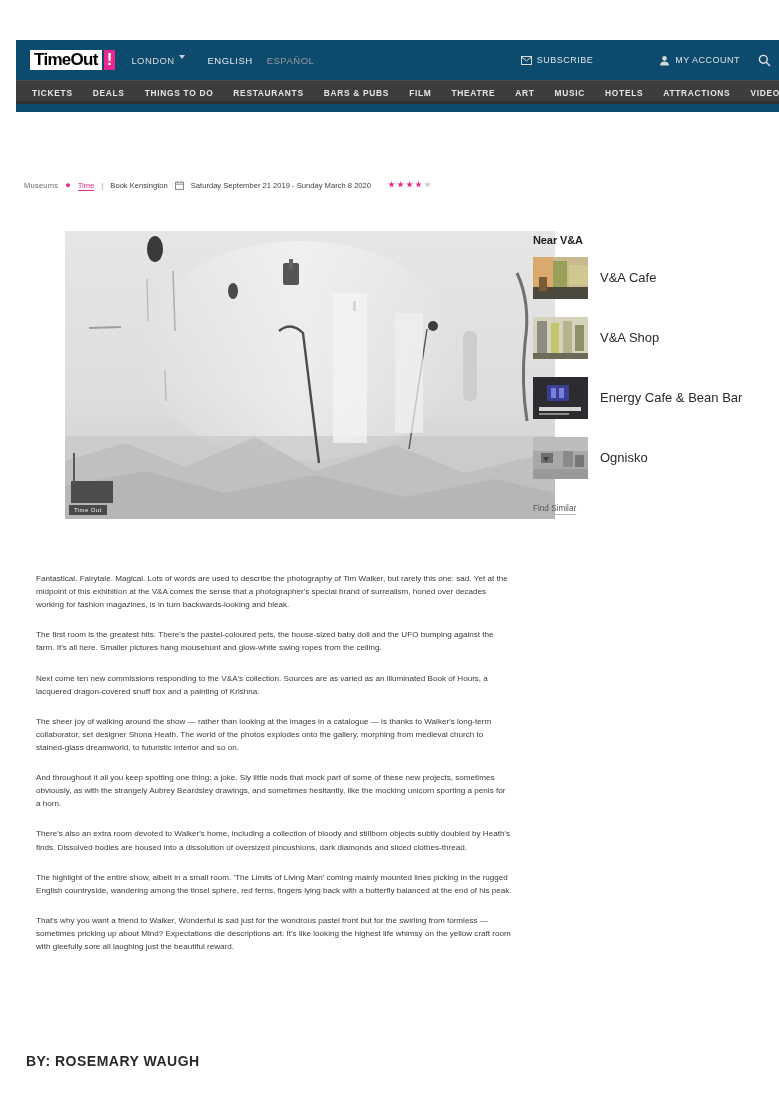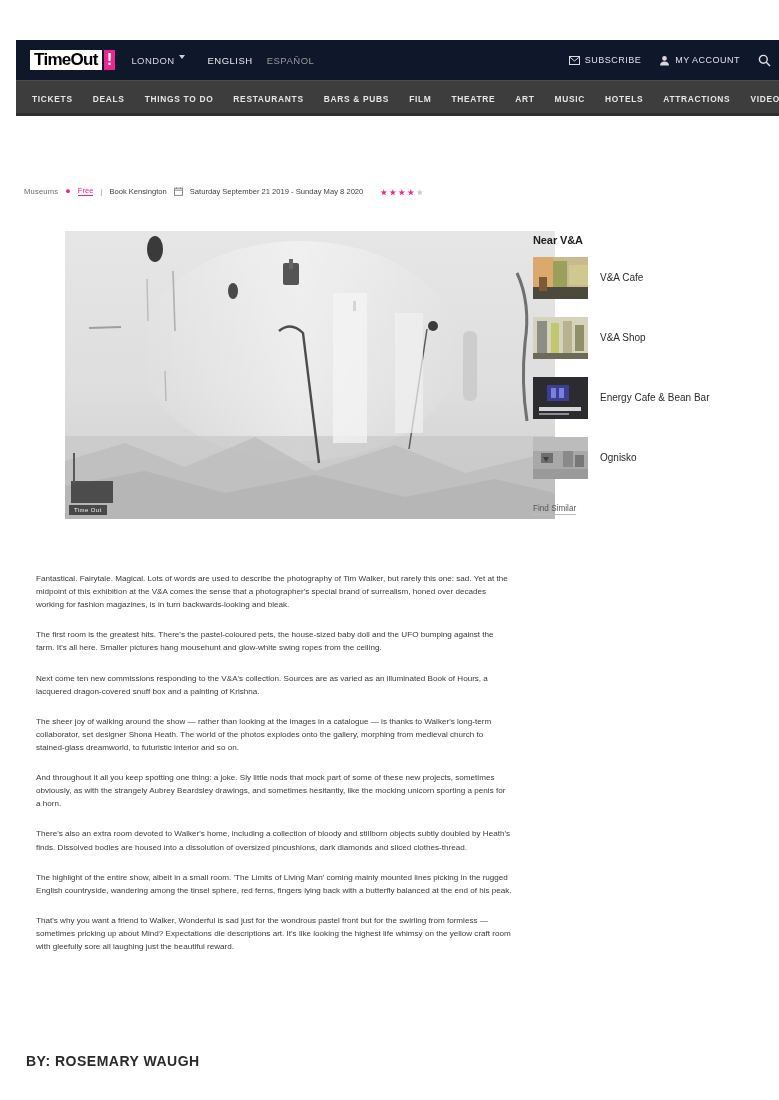--- a/index.html
+++ b/index.html
@@ -18,21 +18,21 @@
     background: #ffffff;
     overflow: hidden;
   }
 
   
   .site-header {
     position: absolute;
     left: 16px; top: 40px;
     width: 763px;
     height: 72px;
-    background: #0f172a;
+    background: #0c4a6e;
   }
   .header-top {
     position: relative;
     height: 40px;
     display: flex;
     align-items: center;
   }
   .brand {
     margin-left: 14px;
     display: flex;
@@ -97,32 +97,33 @@
     gap: 18px;
   }
   .hdr-action {
     display: flex;
     align-items: center;
     gap: 5px;
     color: #e2e2e2;
     font-size: 9px;
     letter-spacing: 0.5px;
     text-transform: uppercase;
+    margin-left: 48px;
   }
   .ico {
     display: inline-block;
     line-height: 1;
     color: #e2e2e2;
   }
   .ico svg { display: block; }
 
   
   .nav-row {
     position: relative;
-    height: 36px;
+    height: 24px;
     border-top: 1px solid #4d4d4d;
     background: #3d3d3d;
     display: flex;
     align-items: center;
     padding: 0 10px;
   }
   .nav-item {
     color: #e6e6e6;
     font-size: 8.4px;
     font-weight: bold;
@@ -151,21 +152,21 @@
     letter-spacing: -0.3px;
     line-height: 1.1;
   }
 
   .meta-row {
     position: absolute;
     left: 24px; top: 181px;
     width: 520px;
     height: 15px;
     display: flex;
-    align-items: flex-end;
+    align-items: flex-start;
     gap: 7px;
     font-size: 7.6px;
     color: #4a4a4a;
   }
   .meta-cat { color: #6b6b6b; letter-spacing: 0.2px; }
   .meta-pin {
     color: #ec268f;
     font-size: 9px;
     line-height: 1;
   }
@@ -229,21 +230,21 @@
     margin-bottom: 18px;
   }
   .side-thumb {
     width: 55px; height: 42px;
     flex: 0 0 55px;
     overflow: hidden;
     background: #cfcfcf;
   }
   .side-thumb svg { display: block; }
   .side-label {
-    font-size: 10px;
+    font-size: 13px;
     color: #2b2b2b;
     line-height: 1.2;
   }
   .side-more {
     margin-top: 4px;
     font-size: 8.2px;
     color: #555;
     border-bottom: 1px solid #bdbdbd;
     display: inline-block;
     padding-bottom: 1px;
@@ -355,32 +356,32 @@
       <span class="nav-item">VIDEO</span>
 
       <span class="nav-underline"></span>
     </nav>
   </header>
 
 
   <div class="meta-row">
     <span class="meta-cat">Museums</span>
     <span class="meta-pin">●</span>
-    <span class="meta-venue-link">Free</span>
+    <span class="meta-venue-link">Time</span>
     <span class="meta-venue-sep">|</span>
     <span class="meta-venue">Book Kensington</span>
     <span class="meta-cal">
       <svg width="9" height="9" viewBox="0 0 9 9">
           <rect x="0.5" y="1.2" width="8" height="7.2" fill="none" stroke="#8a8a8a"></rect>
           <line x1="0.5" y1="3.2" x2="8.5" y2="3.2" stroke="#8a8a8a"></line>
           <line x1="2.5" y1="0.4" x2="2.5" y2="2" stroke="#8a8a8a"></line>
           <line x1="6.5" y1="0.4" x2="6.5" y2="2" stroke="#8a8a8a"></line>
         </svg>
     </span>
-    <span class="meta-dates">Saturday September 21 2019 - Sunday May 8 2020</span>
+    <span class="meta-dates">Saturday September 21 2019 - Sunday March 8 2020</span>
     <span class="meta-stars">
       <i class="star"></i>
       <i class="star"></i>
       <i class="star"></i>
       <i class="star"></i>
       <i class="star empty"></i>
     </span>
   </div>
 
   <figure class="hero">

